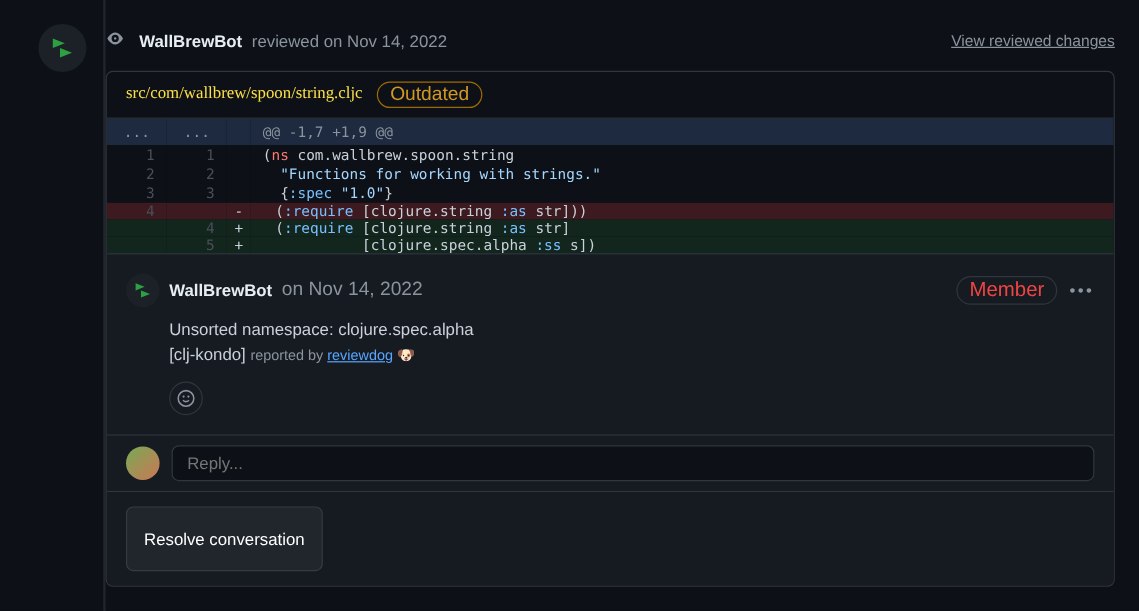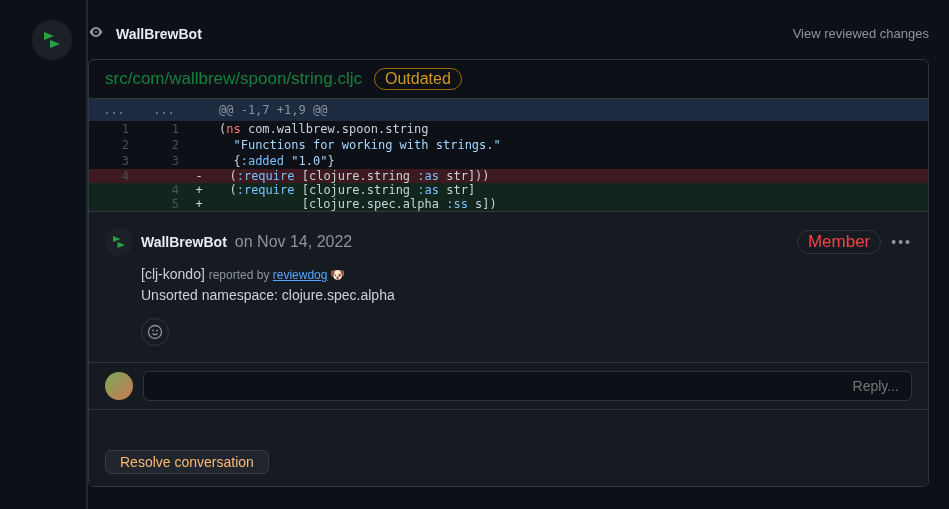--- a/index.html
+++ b/index.html
@@ -69,38 +69,39 @@
       color: #e6edf3;
       font-weight: 600;
     }
     .review-action {
       color: #8b949e;
     }
     .view-changes {
       color: #8b949e;
       font-size: 13px;
       cursor: pointer;
+      text-decoration: underline;
     }
     .diff-box {
       border: 1px solid #30363d;
       border-radius: 6px;
       margin-bottom: 16px;
       overflow: hidden;
     }
     .diff-header {
       display: flex;
       align-items: center;
       padding: 8px 16px;
       border-bottom: 1px solid #30363d;
       gap: 12px;
     }
     .file-path {
-      color: #15803d;
-      font-family: Liberation Sans, sans-serif;
-      font-size: 17px;
+      color: #fde047;
+      font-family: Liberation Serif, serif;
+      font-size: 14px;
     }
     .outdated-badge {
       border: 1px solid #9e6a03;
       color: #d29922;
       border-radius: 20px;
       padding: 1px 10px;
       font-size: 16px;
     }
     .diff-table {
       width: 100%;
@@ -223,36 +224,34 @@
       background: linear-gradient(135deg,#7a5,#c75);
     }
     .reply-input {
       flex: 1;
       background: #0d1117;
       border: 1px solid #30363d;
       border-radius: 6px;
       padding: 6px 12px;
       color: #8b949e;
       font-size: 14px;
-      text-align: right;
     }
     .resolve-row {
       border-top: 1px solid #30363d;
       padding: 12px 16px;
       background: #161b22;
     }
     .resolve-btn {
       background: #21262d;
       border: 1px solid #363b42;
-      color: #fdba74;
+      color: #ffffff;
       border-radius: 6px;
-      padding: 3px 14px;
+      padding: 18px 14px;
       font-size: 14px;
       cursor: pointer;
-      margin-top: 28px;
     }
   </style>
 </head>
 <body>
 
 <div class="timeline-line"></div>
 
 <div class="timeline">
   <div class="avatar-col">
     <div class="avatar-large">
@@ -263,20 +262,21 @@
   </div>
   <div class="content-col">
     <div class="review-header">
       <div class="review-left">
         <span class="eye-icon">
           <svg width="16" height="16" viewBox="0 0 16 16">
               <path fill="currentColor" d="M8 3C4 3 1.5 8 1.5 8S4 13 8 13s6.5-5 6.5-5S12 3 8 3zm0 8a3 3 0 110-6 3 3 0 010 6zm0-2a1 1 0 100-2 1 1 0 000 2z"></path>
             </svg>
         </span>
         <span class="reviewer-name">WallBrewBot</span>
+        <span class="review-action">reviewed on Nov 14, 2022</span>
       </div>
       <span class="view-changes">View reviewed changes</span>
     </div>
 
     <div class="diff-box">
       <div class="diff-header">
         <span class="file-path">src/com/wallbrew/spoon/string.cljc</span>
         <span class="outdated-badge">Outdated</span>
       </div>
       <table class="diff-table">
@@ -296,21 +296,21 @@
             <tr class="ctx-row">
               <td class="line-num">2</td>
               <td class="line-num">2</td>
               <td class="line-sign"> </td>
               <td class="line-code"><span class="">  </span><span class="tok-str">"Functions for working with strings."</span></td>
             </tr>
             <tr class="ctx-row">
               <td class="line-num">3</td>
               <td class="line-num">3</td>
               <td class="line-sign"> </td>
-              <td class="line-code"><span class="">  {</span><span class="tok-key">:added</span><span class=""> </span><span class="tok-str">"1.0"</span><span class="">}</span></td>
+              <td class="line-code"><span class="">  {</span><span class="tok-key">:spec</span><span class=""> </span><span class="tok-str">"1.0"</span><span class="">}</span></td>
             </tr>
             <tr class="del-row">
               <td class="line-num">4</td>
               <td class="line-num"></td>
               <td class="line-sign">-</td>
               <td class="line-code"><span class="">  (</span><span class="tok-key">:require</span><span class=""> [clojure.string </span><span class="tok-key">:as</span><span class=""> str]))</span></td>
             </tr>
             <tr class="add-row">
               <td class="line-num"></td>
               <td class="line-num">4</td>
@@ -334,29 +334,29 @@
               </svg>
           </div>
           <span class="commenter-name">WallBrewBot</span>
           <span class="comment-time">on Nov 14, 2022</span>
           <div class="comment-right">
             <span class="member-badge">Member</span>
             <span class="kebab">•••</span>
           </div>
         </div>
         <div class="comment-body">
+          <div>Unsorted namespace: clojure.spec.alpha</div>
           <div>
             <span>[clj-kondo]</span>
             <span class="reported">
               <span>reported by</span>
               <a href="#">reviewdog</a>
               <span class="dog-emoji">🐶</span>
             </span>
           </div>
-          <div>Unsorted namespace: clojure.spec.alpha</div>
         </div>
         <button class="reaction-btn">
           <svg width="16" height="16" viewBox="0 0 16 16">
               <circle cx="8" cy="8" r="6.5" fill="none" stroke="currentColor" stroke-width="1.3"></circle>
               <circle cx="6" cy="6.5" r="0.9" fill="currentColor"></circle>
               <circle cx="10" cy="6.5" r="0.9" fill="currentColor"></circle>
               <path d="M5.5 9.5 Q8 12 10.5 9.5" fill="none" stroke="currentColor" stroke-width="1.3"></path>
             </svg>
         </button>
       </div>

